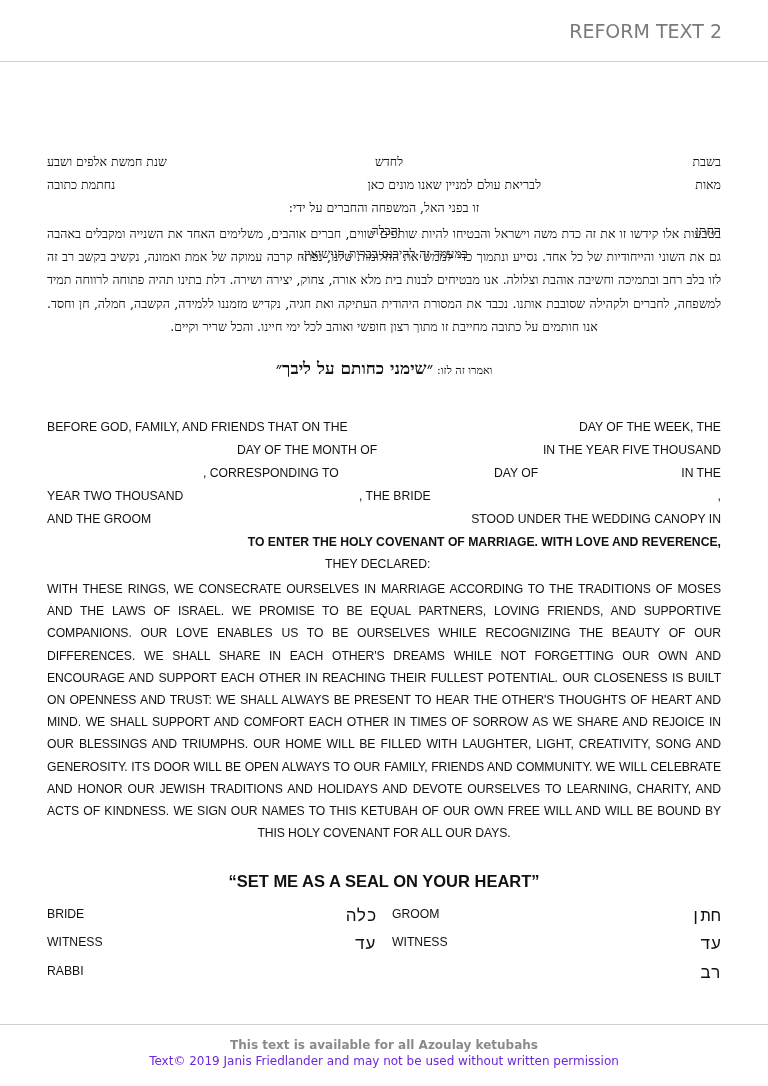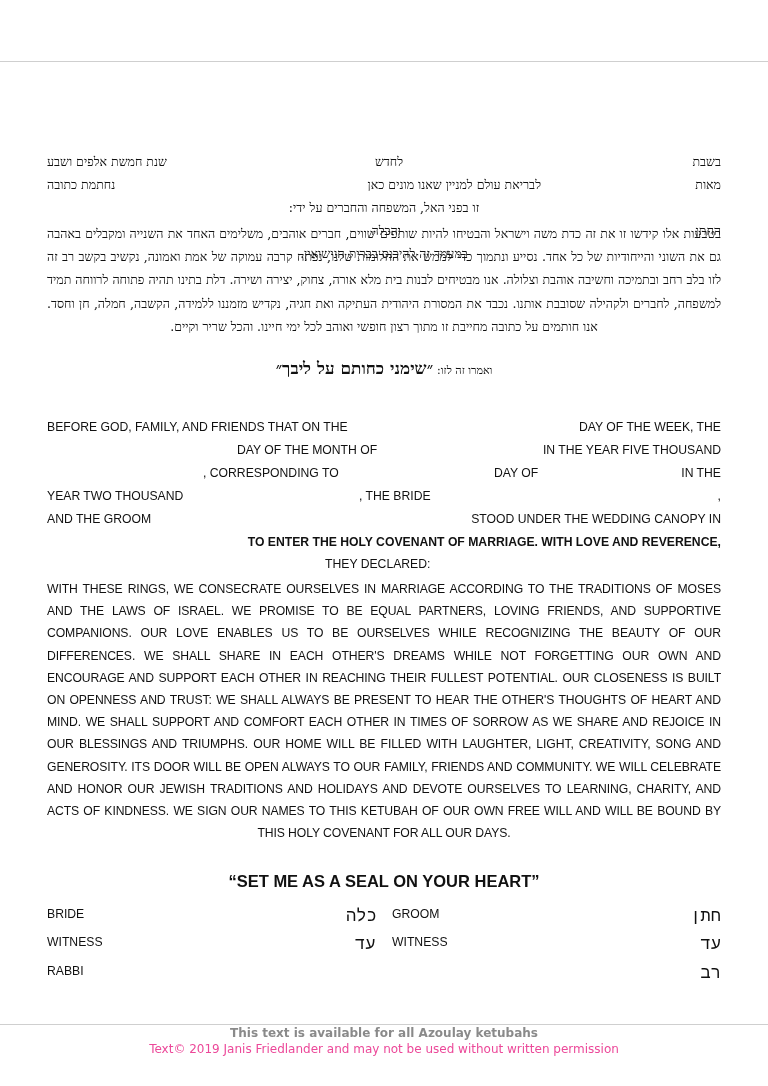--- a/index.html
+++ b/index.html
@@ -24,28 +24,29 @@
   .en-row { position: absolute; left: 0; width: 674px; height: 20px; }
   .en-row span { position: absolute; white-space: nowrap; }
   .en-para { position: absolute; left: 0; width: 674px; top: 161px; line-height: 22.2px; text-align: justify; text-align-last: center; letter-spacing: -0.1px; }
   .en-quote { position: absolute; left: 0; width: 674px; top: 458px; text-align: center; font-size: 16.5px; font-weight: bold; }
 
   .sig { position: absolute; left: 47px; width: 674px; font-family: "Liberation Sans", sans-serif; font-size: 12.2px; }
   .sig-row { position: absolute; left: 0; width: 674px; height: 20px; }
   .sig-row span { position: absolute; white-space: nowrap; }
   .sig-heb { font-family: Liberation Mono, monospace; direction: rtl; font-size: 17px; }
 
-  .footer { position: absolute; left: 0; top: 1024px; width: 768px; border-top: 1px solid #cfcfcf; text-align: center; }
+  .footer { position: absolute; left: 0; top: 1024px; width: 768px; border-top: 1px solid #cfcfcf; text-align: center; padding-top: 12px; }
   .footer-1 { font-family: "DejaVu Sans", sans-serif; font-size: 12px; font-weight: bold; color: #8a8a8a; line-height: 16px; }
-  .footer-2 { font-family: "DejaVu Sans", sans-serif; font-size: 12px; color: #ec4899; line-height: 16px; }
+  .footer-2 { font-family: "DejaVu Sans", sans-serif; font-size: 12px; color: #6d28d9; line-height: 16px; }
 </style>
 </head>
 <body>
 
 <div class="header">
+  <div class="page-title">REFORM TEXT 2</div>
 </div>
 
 <div class="hebrew" style="top:0;">
   <div class="heb-row" style="top:108px;">
     <span style="right:0;">בשבת</span>
     <span style="right:318px;">לחדש</span>
     <span style="left:0;">שנת חמשת אלפים ושבע</span>
   </div>
   <div class="heb-row" style="top:131px;">
     <span style="right:0;">מאות</span>

